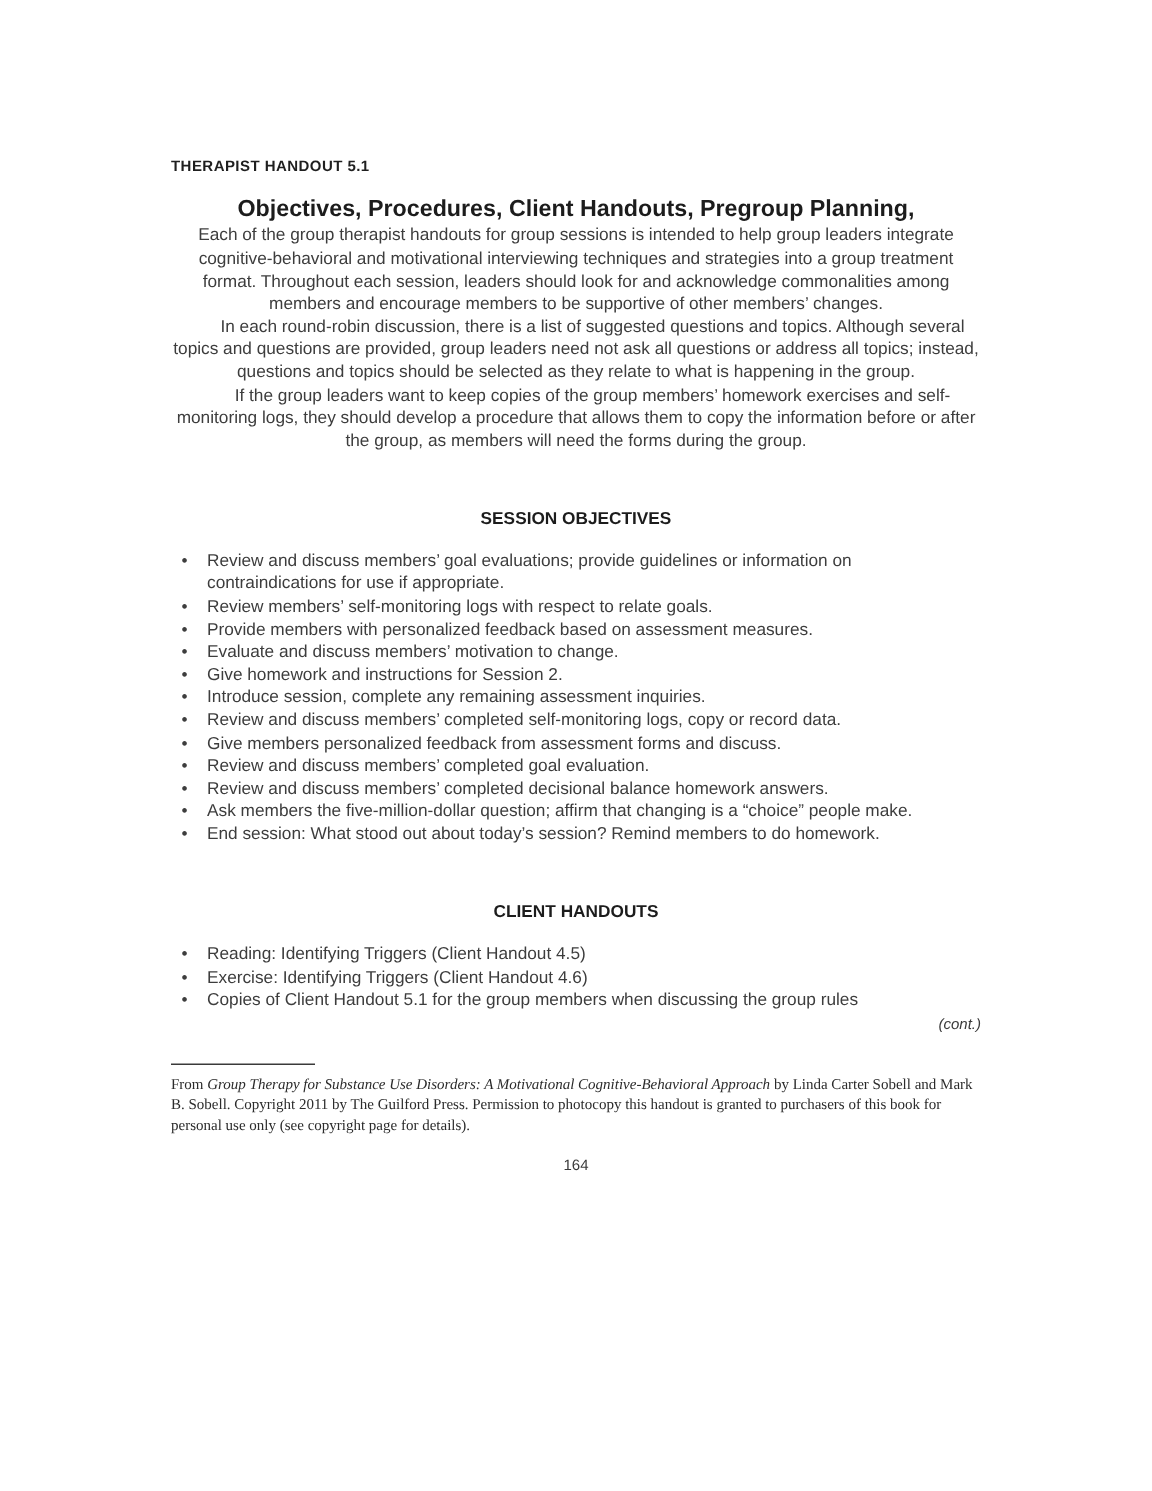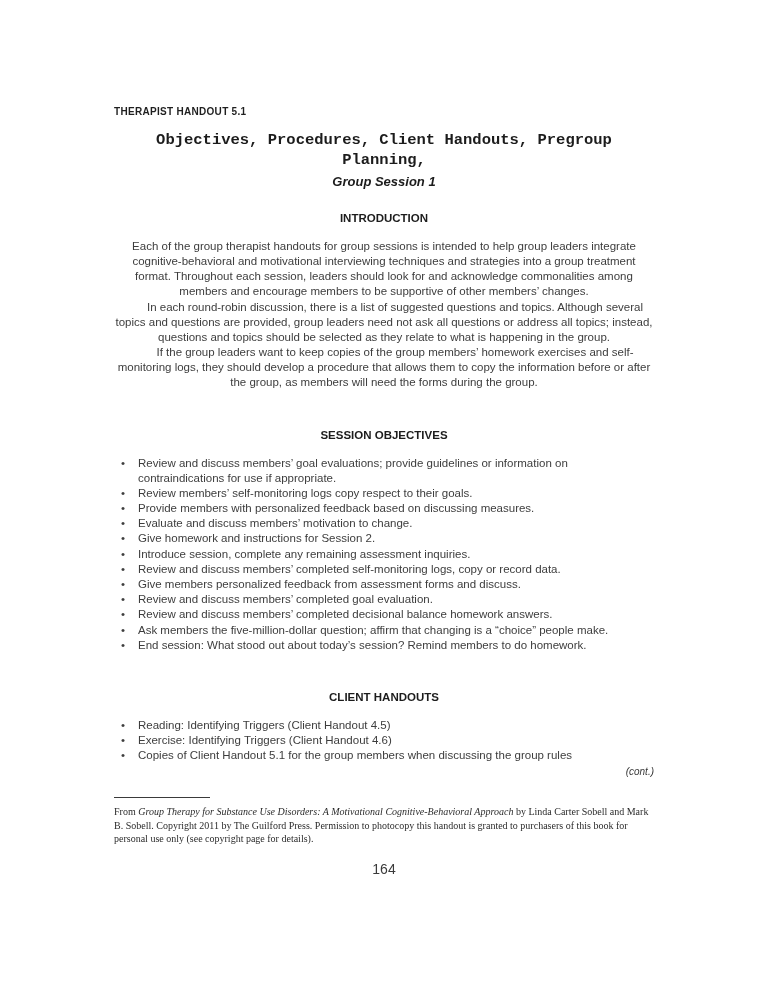--- a/index.html
+++ b/index.html
@@ -24,21 +24,21 @@
     color: #1f1f1f;
     margin-bottom: 13px;
   }
   .page-title {
     font-size: 15.5px;
     font-weight: 700;
     line-height: 1.32;
     text-align: center;
     color: #1c1c1c;
   }
-  .page-title span { display: block; font-family: Liberation Mono, monospace; }
+  .page-title span { display: block; }
   .session-subtitle {
     text-align: center;
     font-weight: 700;
     font-style: italic;
     font-size: 13px;
     color: #1c1c1c;
     margin-top: 3px;
   }
   .section-heading {
     font-size: 11.5px;
@@ -86,58 +86,56 @@
   .footer-text {
     margin-top: 7px;
     font-family: "Liberation Serif", serif;
     font-size: 10px;
     line-height: 1.34;
     color: #2b2b2b;
   }
   .footer-text .book-title { font-style: italic; }
   .page-number {
     text-align: center;
-    font-size: 14px;
+    font-size: 10px;
     color: #3a3a3a;
     margin-top: 15px;
   }
 </style>
 </head>
 <body>
 
 <div class="page">
 
   <div class="handout-label">THERAPIST HANDOUT 5.1</div>
 
   <h1 class="page-title">
     <span>Objectives, Procedures, Client Handouts, Pregroup Planning,</span>
   </h1>
 
-  <div class="session-subtitle">Group Session 1</div>
-
-  <h2 class="section-heading first">INTRODUCTION</h2>
+
 
   <p class="para">Each of the group therapist handouts for group sessions is intended to help group leaders integrate cognitive-behavioral and motivational interviewing techniques and strategies into a group treatment format. Throughout each session, leaders should look for and acknowledge commonalities among members and encourage members to be supportive of other members’ changes.</p>
   <p class="para indent">In each round-robin discussion, there is a list of suggested questions and topics. Although several topics and questions are provided, group leaders need not ask all questions or address all topics; instead, questions and topics should be selected as they relate to what is happening in the group.</p>
   <p class="para indent">If the group leaders want to keep copies of the group members’ homework exercises and self-monitoring logs, they should develop a procedure that allows them to copy the information before or after the group, as members will need the forms during the group.</p>
 
   <h2 class="section-heading">SESSION OBJECTIVES</h2>
 
   <ul class="bullet-list">
     <li class="bullet-item">
       <span class="bullet">•</span>
       <span class="bullet-text">Review and discuss members’ goal evaluations; provide guidelines or information on contraindications for use if appropriate.</span>
     </li>
     <li class="bullet-item">
       <span class="bullet">•</span>
-      <span class="bullet-text">Review members’ self-monitoring logs copy respect to their goals.</span>
-    </li>
-    <li class="bullet-item">
-      <span class="bullet">•</span>
-      <span class="bullet-text">Provide members with personalized feedback based on discussing measures.</span>
+      <span class="bullet-text">Review members’ self-monitoring logs with respect to relate goals.</span>
+    </li>
+    <li class="bullet-item">
+      <span class="bullet">•</span>
+      <span class="bullet-text">Provide members with personalized feedback based on assessment measures.</span>
     </li>
     <li class="bullet-item">
       <span class="bullet">•</span>
       <span class="bullet-text">Evaluate and discuss members’ motivation to change.</span>
     </li>
     <li class="bullet-item">
       <span class="bullet">•</span>
       <span class="bullet-text">Give homework and instructions for Session 2.</span>
     </li>
   </ul>

